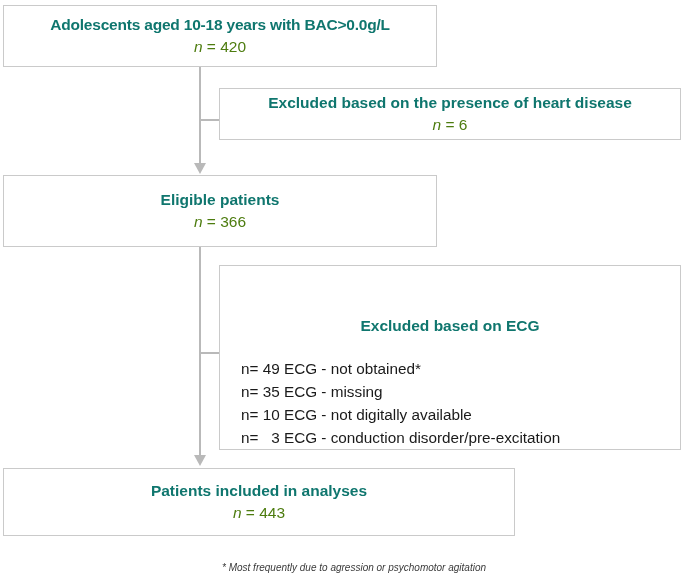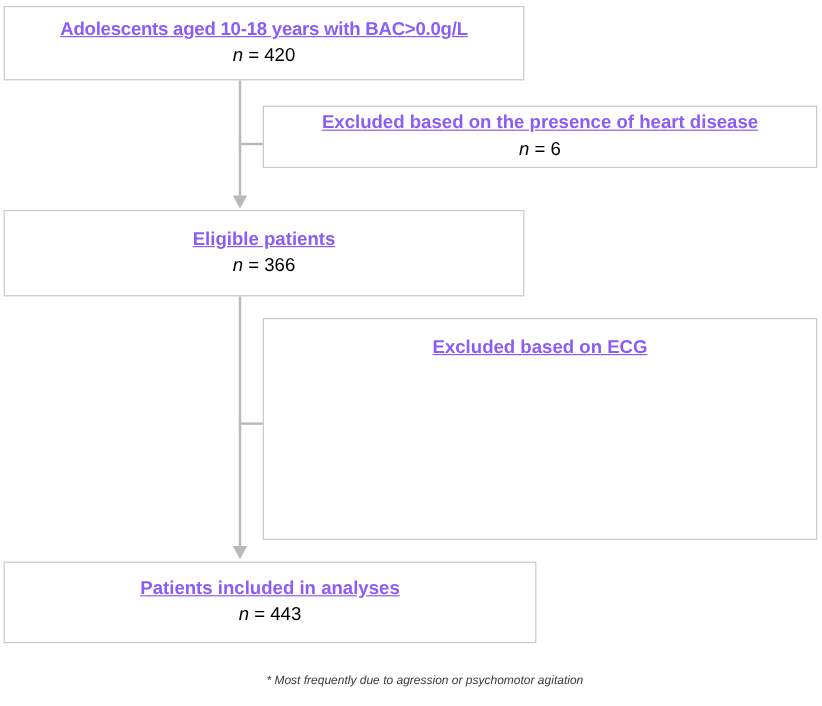--- a/index.html
+++ b/index.html
@@ -25,40 +25,39 @@
     flex-direction: column;
     justify-content: center;
     align-items: center;
   }
   .box-title {
     font-weight: bold;
     font-size: 15.5px;
     line-height: 1.25;
     text-align: center;
     white-space: nowrap;
-    color: #8b5cf6;
-    text-decoration: underline;
+    color: #0f766e;
   }
   .box-title.tight {
     letter-spacing: -0.2px;
   }
   .box-n {
     font-size: 15.5px;
     line-height: 1.3;
     text-align: center;
-    color: #000000;
+    color: #4d7c0f;
     margin-top: 2px;
   }
   .box-n .ital {
     font-style: italic;
   }
 
   
   .box.ecg {
-    justify-content: space-between;
+    justify-content: flex-end;
     align-items: stretch;
     padding-top: 14px;
   }
   .ecg-head {
     text-align: center;
   }
   .ecg-list {
     margin: 0;
     padding: 0 0 0 21px;
     list-style: none;
@@ -124,22 +123,28 @@
   </div>
 
   <div class="vline" style="left:199px; top:247px; height:210px;"></div>
   <div class="hline" style="left:199px; top:352px; width:21px;"></div>
   <div class="arrowhead" style="left:194px; top:455px;"></div>
 
   <div class="box ecg" style="left:219px; top:265px; width:462px; height:185px;">
     <div class="ecg-head">
       <div class="box-title">Excluded based on ECG</div>
     </div>
+    <ul class="ecg-list">
+      <li>n= 49 ECG - not obtained*</li>
+      <li>n= 35 ECG - missing</li>
+      <li>n= 10 ECG - not digitally available</li>
+      <li>n=   3 ECG - conduction disorder/pre-excitation</li>
+    </ul>
   </div>
 
-  <div class="box" style="left:3px; top:468px; width:444px; height:68px;">
+  <div class="box" style="left:3px; top:468px; width:512px; height:68px;">
     <div class="box-title">Patients included in analyses</div>
     <div class="box-n"><span class="ital">n</span> <span>= 443</span></div>
   </div>
 
   <div class="footnote" style="left:222px; top:562px;">* Most frequently due to agression or psychomotor agitation</div>
 
 </div>
 
 </body></html>

